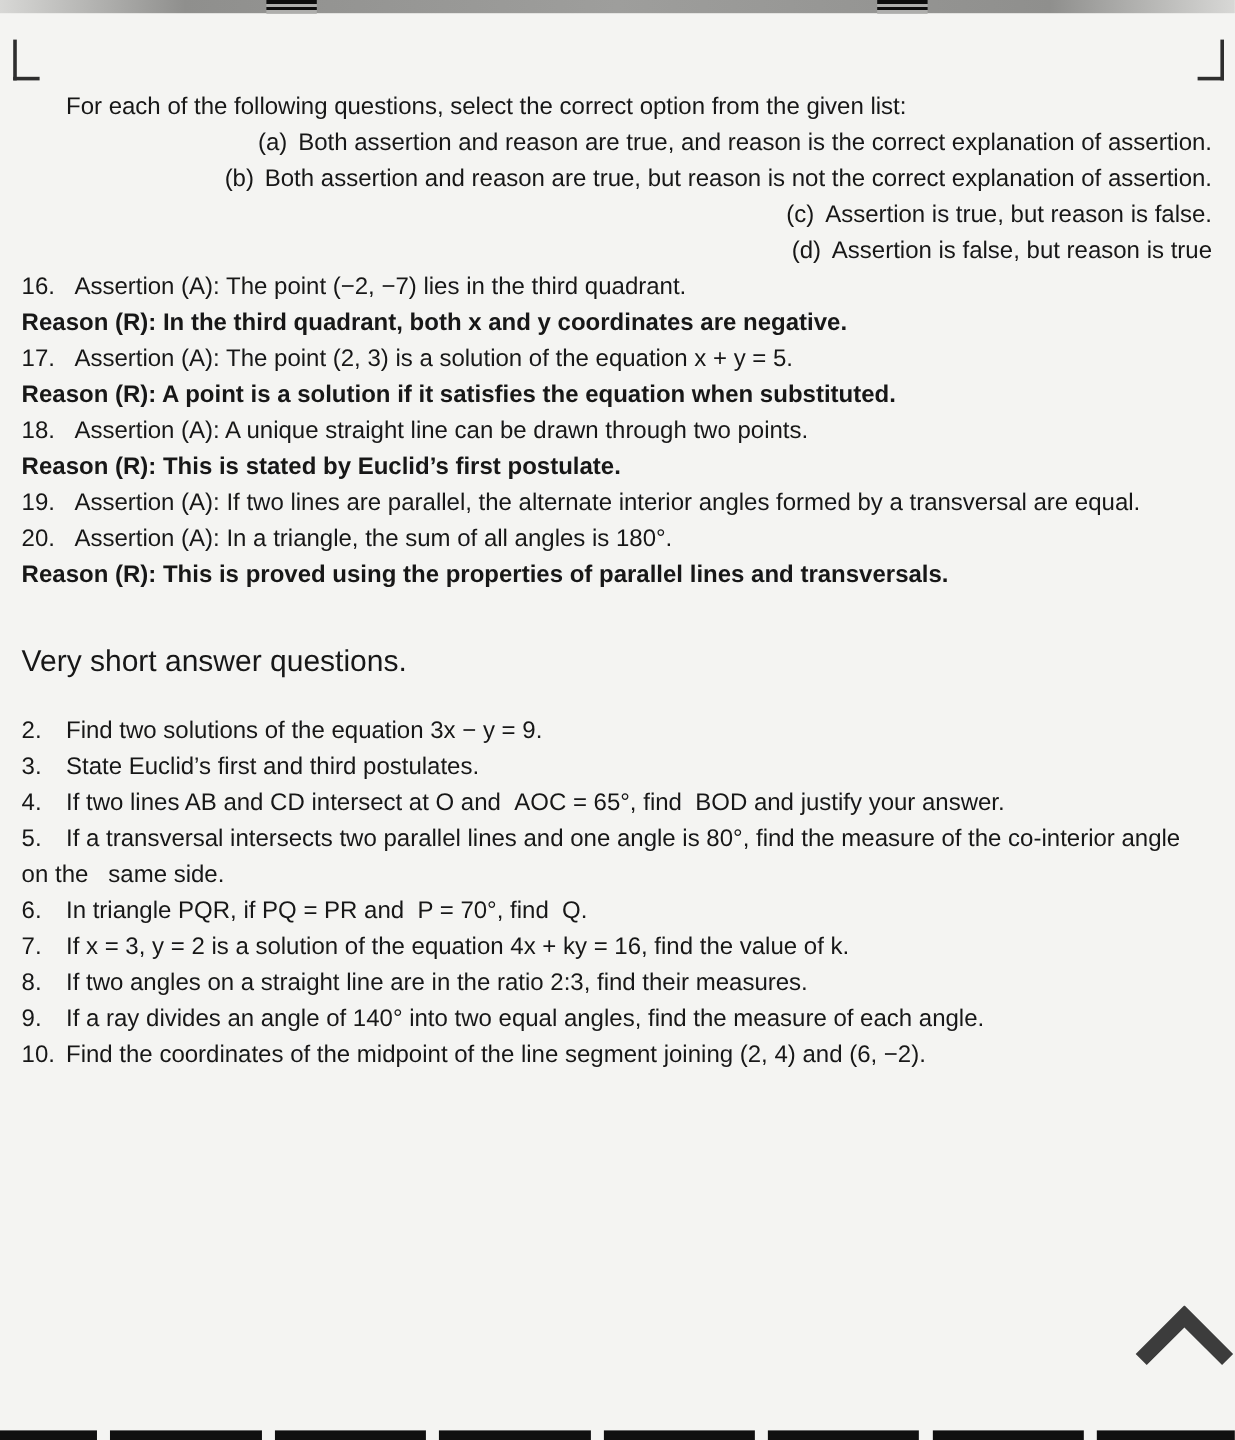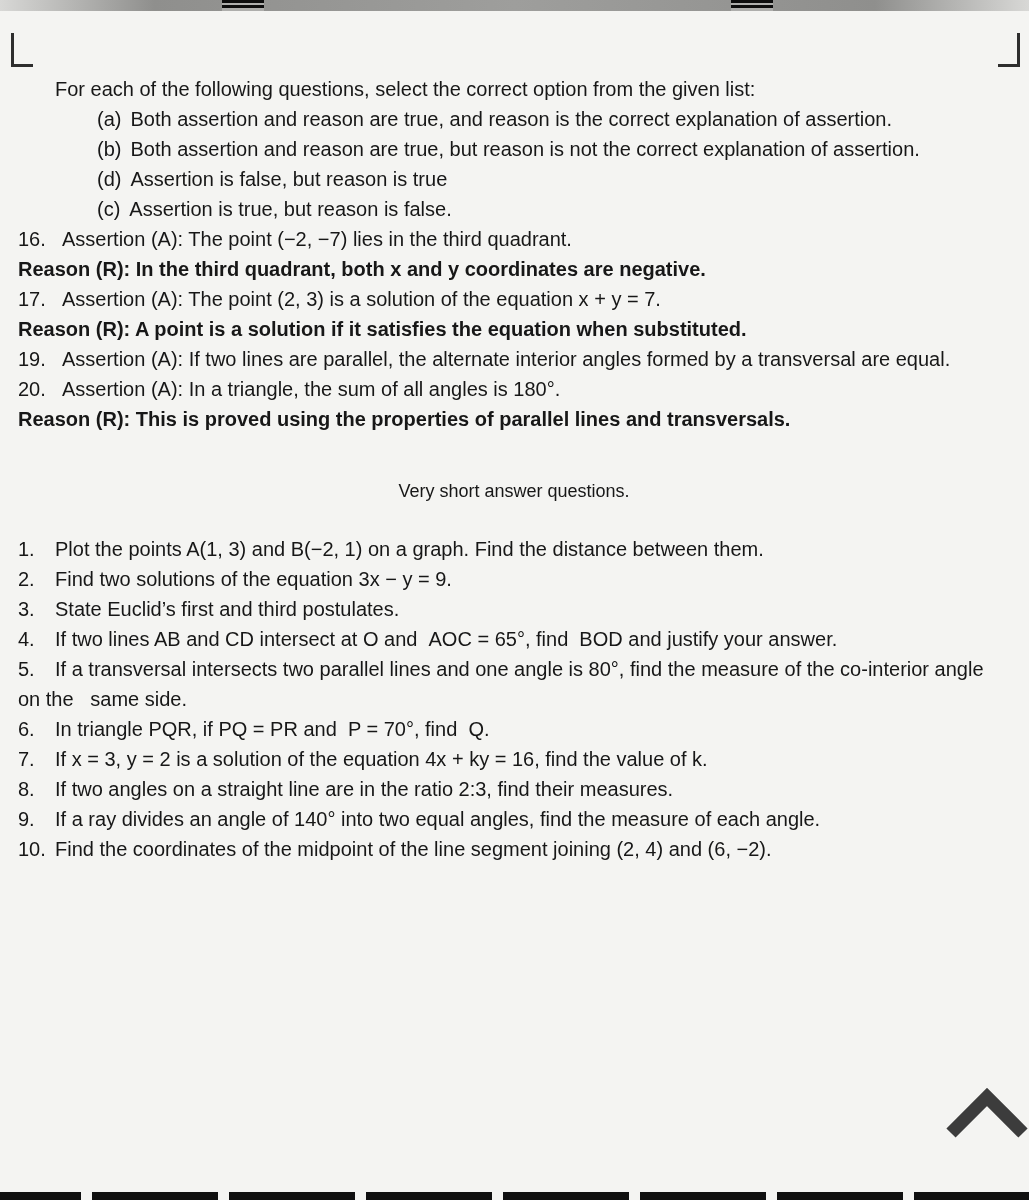--- a/index.html
+++ b/index.html
@@ -34,30 +34,29 @@
     border-right: 3px solid #2e2e2e; border-bottom: 3px solid #2e2e2e;
   }
 
   
   .page-content {
     position: absolute; left: 18px; top: 74px; width: 992px;
     font-size: 20px; line-height: 30px;
   }
   .page-content p { margin: 0; }
   .intro-line  { text-indent: 37px; }
-  .option-line { text-indent: 79px; }
+  .option-line { text-indent: 79px; text-align: right; }
   .opt-label { margin-right: 9px; }
   .q-block { margin: 0; }
   .q-num { display: inline-block; width: 44px; }
   .reason-line { margin: 30px 0 0 45px; font-weight: bold; }
   .section-heading {
-    font-size: 18px; line-height: 34px;
+    font-size: 25px; line-height: 34px;
     margin: 40px 0 26px 0;
     font-weight: 400;
-    text-align: center;
   }
   .v-num { display: inline-block; width: 37px; }
 
   
   .scroll-up {
     position: absolute; right: 1px; top: 1088px; width: 82px; height: 50px;
     cursor: pointer; background: transparent; border: none; padding: 0;
   }
 
   
@@ -77,46 +76,49 @@
 
 <div class="crop-left"></div>
 <div class="crop-right"></div>
 
 <div class="page-content">
 
   <p class="intro-line">For each of the following questions, select the correct option from the given list:</p>
 
   <p class="option-line"><span class="opt-label">(a)</span><span>Both assertion and reason are true, and reason is the correct explanation of assertion.</span></p>
   <p class="option-line"><span class="opt-label">(b)</span><span>Both assertion and reason are true, but reason is not the correct explanation of assertion.</span></p>
+  <p class="option-line"><span class="opt-label">(c)</span><span>Assertion is true, but reason is false.</span></p>
   <p class="option-line"><span class="opt-label">(d)</span><span>Assertion is false, but reason is true</span></p>
-  <p class="option-line"><span class="opt-label">(c)</span><span>Assertion is true, but reason is false.</span></p>
 
   <div class="q-block">
     <p class="q-line"><span class="q-num">16.</span><span>Assertion (A): The point (−2, −7) lies in the third quadrant.</span></p>
     <p class="reason-line">Reason (R): In the third quadrant, both x and y coordinates are negative.</p>
   </div>
 
   <div class="q-block">
-    <p class="q-line"><span class="q-num">17.</span><span>Assertion (A): The point (2, 3) is a solution of the equation x + y = 7.</span></p>
+    <p class="q-line"><span class="q-num">17.</span><span>Assertion (A): The point (2, 3) is a solution of the equation x + y = 5.</span></p>
     <p class="reason-line">Reason (R): A point is a solution if it satisfies the equation when substituted.</p>
   </div>
 
+  <div class="q-block">
+    <p class="q-line"><span class="q-num">18.</span><span>Assertion (A): A unique straight line can be drawn through two points.</span></p>
+    <p class="reason-line">Reason (R): This is stated by Euclid’s first postulate.</p>
+  </div>
 
   <div class="q-block">
     <p class="q-line"><span class="q-num">19.</span><span>Assertion (A): If two lines are parallel, the alternate interior angles formed by a transversal are equal.</span></p>
   </div>
 
   <div class="q-block">
     <p class="q-line"><span class="q-num">20.</span><span>Assertion (A): In a triangle, the sum of all angles is 180°.</span></p>
     <p class="reason-line">Reason (R): This is proved using the properties of parallel lines and transversals.</p>
   </div>
 
   <h2 class="section-heading">Very short answer questions.</h2>
 
-  <p class="v-line"><span class="v-num">1.</span><span>Plot the points A(1, 3) and B(−2, 1) on a graph. Find the distance between them.</span></p>
   <p class="v-line"><span class="v-num">2.</span><span>Find two solutions of the equation 3x − y = 9.</span></p>
   <p class="v-line"><span class="v-num">3.</span><span>State Euclid’s first and third postulates.</span></p>
   <p class="v-line"><span class="v-num">4.</span><span>If two lines AB and CD intersect at O and &nbsp;AOC = 65°, find &nbsp;BOD and justify your answer.</span></p>
   <p class="v-line"><span class="v-num">5.</span><span>If a transversal intersects two parallel lines and one angle is 80°, find the measure of the co-interior angle on the &nbsp;&nbsp;same side.</span></p>
   <p class="v-line"><span class="v-num">6.</span><span>In triangle PQR, if PQ = PR and &nbsp;P = 70°, find &nbsp;Q.</span></p>
   <p class="v-line"><span class="v-num">7.</span><span>If x = 3, y = 2 is a solution of the equation 4x + ky = 16, find the value of k.</span></p>
   <p class="v-line"><span class="v-num">8.</span><span>If two angles on a straight line are in the ratio 2:3, find their measures.</span></p>
   <p class="v-line"><span class="v-num">9.</span><span>If a ray divides an angle of 140° into two equal angles, find the measure of each angle.</span></p>
   <p class="v-line"><span class="v-num">10.</span><span>Find the coordinates of the midpoint of the line segment joining (2, 4) and (6, −2).</span></p>
 

